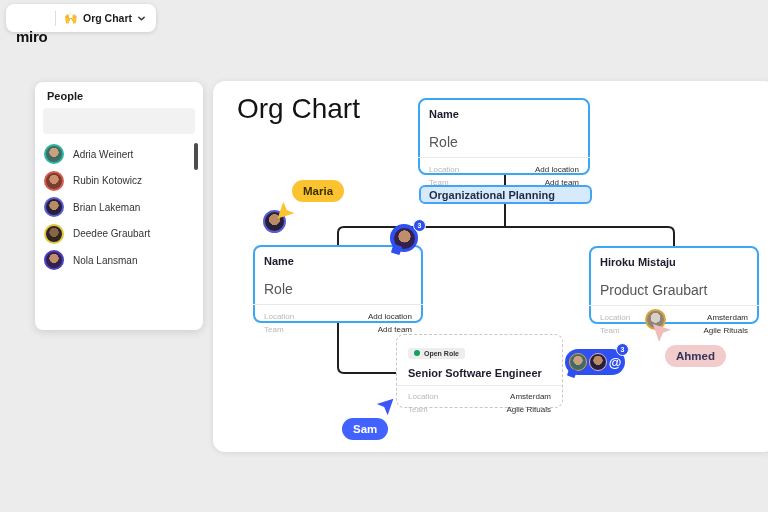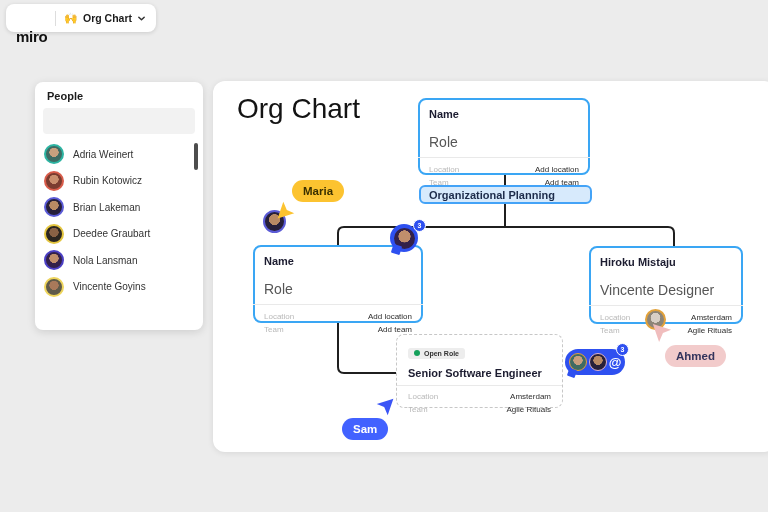--- a/index.html
+++ b/index.html
@@ -129,24 +129,20 @@
         <span class="pname">Brian Lakeman</span>
       </div>
       <div class="person">
         <span class="avatar p-av f5 r5"></span>
         <span class="pname">Deedee Graubart</span>
       </div>
       <div class="person">
         <span class="avatar p-av f6 r6"></span>
         <span class="pname">Nola Lansman</span>
       </div>
-      <div class="person">
-        <span class="avatar p-av f7 r7"></span>
-        <span class="pname">Vincente Goyins</span>
-      </div>
     </div>
     <div class="panel-scrollbar"></div>
   </div>
 
   <div class="canvas">
     <div class="canvas-title">Org Chart</div>
 
     <svg class="connectors" width="563" height="371" viewBox="0 0 563 371">
       <path d="M292 94 V104" fill="none" stroke="#1F1F1F" stroke-width="2"></path>
       <path d="M292 123 V146" fill="none" stroke="#1F1F1F" stroke-width="2"></path>
@@ -179,23 +175,23 @@
       <div class="card-row">
         <span class="lbl">Location</span>
         <span class="val">Add location</span>
       </div>
       <div class="card-row">
         <span class="lbl">Team</span>
         <span class="val">Add team</span>
       </div>
     </div>
 
-    <div class="card" style="left:376px; top:165px; width:154px; height:78px;">
+    <div class="card" style="left:376px; top:165px; width:170px; height:78px;">
       <div class="card-name">Hiroku Mistaju</div>
-      <div class="card-role">Vincente Designer</div>
+      <div class="card-role">Product Graubart</div>
       <div class="card-sep"></div>
       <div class="card-row">
         <span class="lbl">Location</span>
         <span class="val">Amsterdam</span>
       </div>
       <div class="card-row">
         <span class="lbl">Team</span>
         <span class="val">Agile Rituals</span>
       </div>
     </div>

